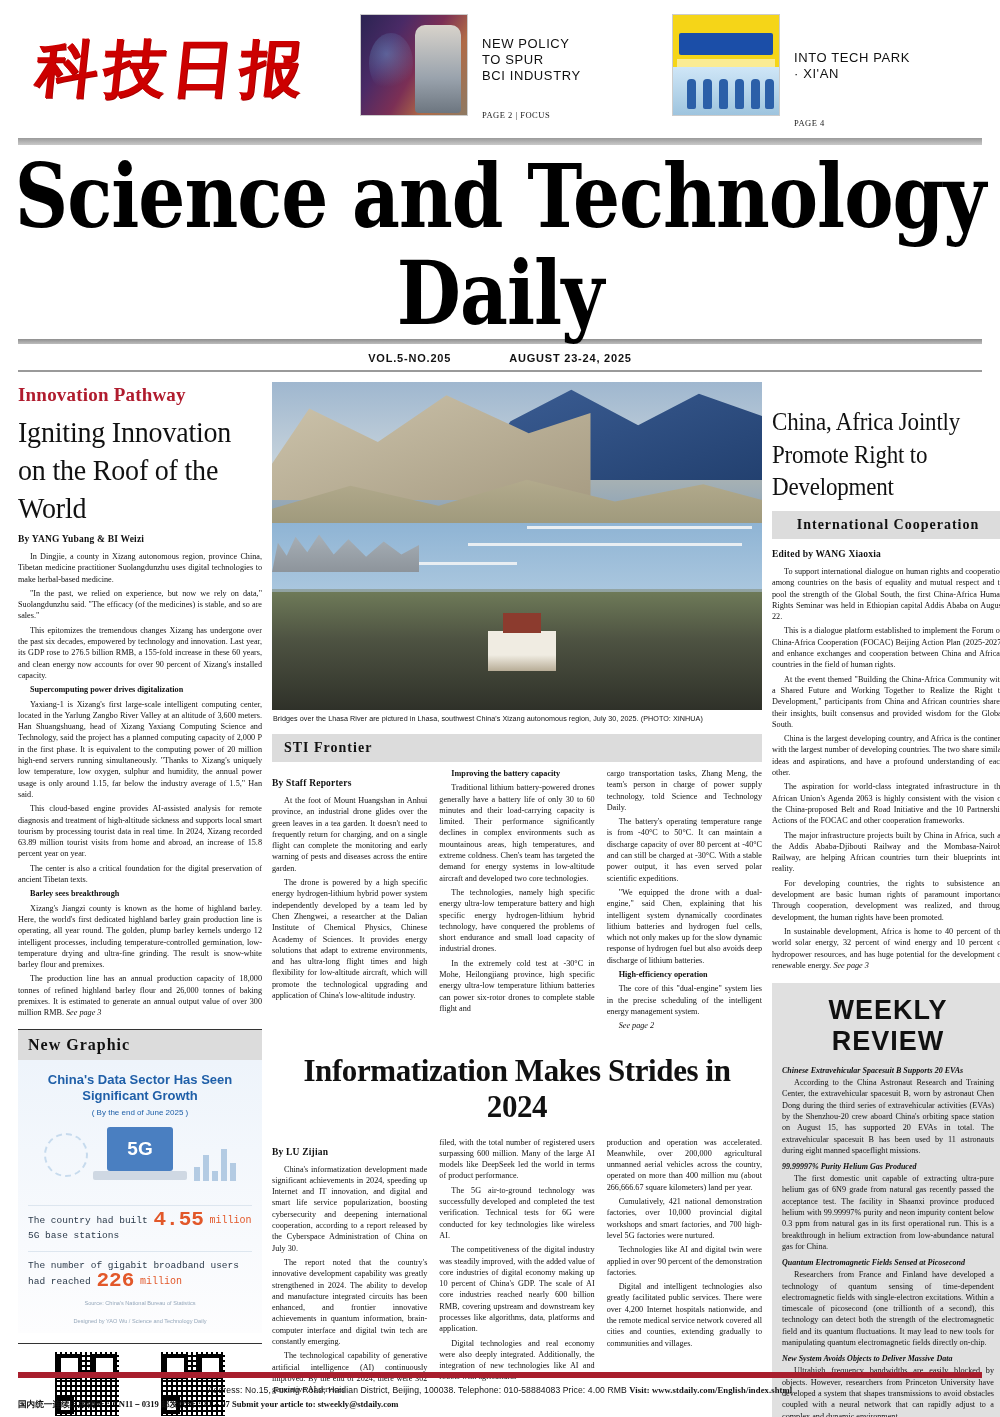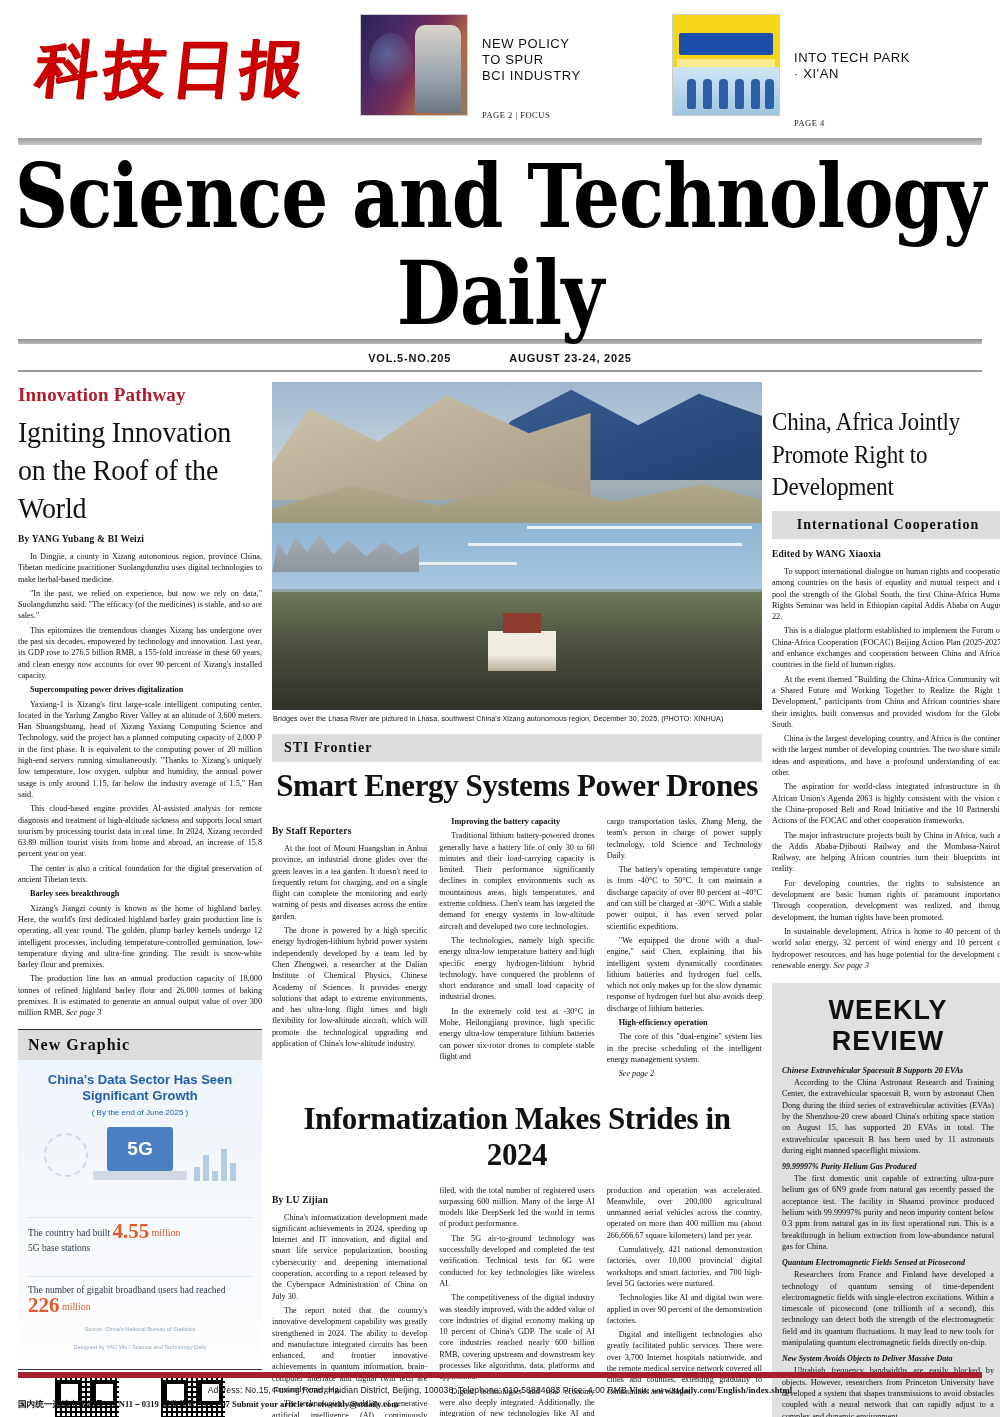--- a/index.html
+++ b/index.html
@@ -130,21 +130,21 @@
   .ig-art { height:74px; position:relative; margin:6px 0 4px; }
   .ig-laptop { position:absolute; left:50%; transform:translateX(-50%); top:4px; width:66px; height:44px;
       background:#4a7fc1; border-radius:3px; display:flex; align-items:center; justify-content:center; }
   .ig-laptop .g5 { color:#fff; font-weight:bold; font-size:19px; font-family:"Liberation Sans", sans-serif; }
   .ig-base { position:absolute; left:50%; transform:translateX(-50%); top:48px; width:94px; height:9px;
       background:#cfd8e3; border-radius:2px; }
   .ig-bars { position:absolute; right:16px; bottom:16px; display:flex; align-items:flex-end; gap:3px; opacity:.55; }
   .ig-bars i { display:block; width:6px; background:#7fa8cf; }
   .ig-circ { position:absolute; left:16px; top:10px; width:44px; height:44px; border-radius:50%;
       border:2px dashed #bcd4ea; opacity:.8; }
-  .ig-stat { margin:20px 0 0; font-family:Liberation Serif, serif; color:#2b3a4a; font-size:9.5px;
+  .ig-stat { margin:8px 0 0; font-family:Liberation Mono, monospace; color:#2b3a4a; font-size:9.5px;
       line-height:15px; border-top:1px solid #dde6ef; padding-top:6px; }
   .ig-stat .num { color:#e2582a; font-weight:bold; font-size:21px; vertical-align:-2px; }
   .ig-stat .unit { color:#e2582a; font-size:10px; }
   .ig-src { text-align:center; color:#96a8bb; font-size:5.6px; line-height:8px; margin-top:10px;
       font-family:"Liberation Sans", sans-serif; }
 
   .qrrow { display:flex; justify-content:space-around; padding:8px 16px 2px; }
   .qr { width:64px; height:64px; position:relative;
     background-image:
       linear-gradient(90deg,#000 50%,transparent 50%),
@@ -300,24 +300,23 @@
         <div class="pm-mtn1"></div>
         <div class="pm-mid"></div>
         <div class="pm-river"></div>
         <div class="pm-bridge" style="left:6%;top:55%;width:44%"></div>
         <div class="pm-bridge" style="left:40%;top:49%;width:56%"></div>
         <div class="pm-bridge" style="left:52%;top:44%;width:46%"></div>
         <div class="pm-city"></div>
         <div class="pm-fore"></div>
         <div class="pm-potala"></div>
       </div>
-      <div class="caption">Bridges over the Lhasa River are pictured in Lhasa, southwest China's Xizang autonomous region, December 30, 2025. (PHOTO: XINHUA)</div>
+      <div class="caption">Bridges over the Lhasa River are pictured in Lhasa, southwest China's Xizang autonomous region, July 30, 2025. (PHOTO: XINHUA)</div>
 
       <div class="sec-bar">STI  Frontier</div>
-      <h2 class="hl2">Smart Energy Systems Power Drones</h2>
 
       <div class="triple">
         <div>
           <div class="byline">By Staff Reporters</div>
           <p class="body">At the foot of Mount Huangshan in Anhui province, an industrial drone glides over the green leaves in a tea garden. It doesn't need to frequently return for charging, and on a single flight can complete the monitoring and early warning of pests and diseases across the entire garden.</p>
           <p class="body">The drone is powered by a high specific energy hydrogen-lithium hybrid power system independently developed by a team led by Chen Zhengwei, a researcher at the Dalian Institute of Chemical Physics, Chinese Academy of Sciences. It provides energy solutions that adapt to extreme environments, and has ultra-long flight times and high flexibility for low-altitude aircraft, which will promote the technological upgrading and application of China's low-altitude industry.</p>
         </div>
         <div>
           <p class="body sub">Improving the battery capacity</p>
           <p class="body">Traditional lithium battery-powered drones generally have a battery life of only 30 to 60 minutes and their load-carrying capacity is limited. Their performance significantly declines in complex environments such as mountainous areas, high temperatures, and extreme coldness. Chen's team has targeted the demand for energy systems in low-altitude aircraft and developed two core technologies.</p>
@@ -345,21 +344,21 @@
         <div>
           <p class="body" style="text-indent:0">filed, with the total number of registered users surpassing 600 million. Many of the large AI models like DeepSeek led the world in terms of product performance.</p>
           <p class="body">The 5G air-to-ground technology was successfully developed and completed the test verification. Technical tests for 6G were conducted for key technologies like wireless AI.</p>
           <p class="body">The competitiveness of the digital industry was steadily improved, with the added value of core industries of digital economy making up 10 percent of China's GDP. The scale of AI core industries reached nearly 600 billion RMB, covering upstream and downstream key processes like algorithms, data, platforms and application.</p>
           <p class="body">Digital technologies and real economy were also deeply integrated. Additionally, the integration of new technologies like AI and robots with agricultural</p>
         </div>
         <div>
           <p class="body" style="text-indent:0">production and operation was accelerated. Meanwhile, over 200,000 agricultural unmanned aerial vehicles across the country, operated on more than 400 million mu (about 266,666.67 square kilometers) land per year.</p>
           <p class="body">Cumulatively, 421 national demonstration factories, over 10,000 provincial digital workshops and smart factories, and 700 high-level 5G factories were nurtured.</p>
           <p class="body">Technologies like AI and digital twin were applied in over 90 percent of the demonstration factories.</p>
-          <p class="body">Digital and intelligent technologies also greatly facilitated public services. There were over 3,700 Internet hospitals nationwide, and the remote medical service network covered all cities and counties, extending gradually to communities and villages.</p>
+          <p class="body">Digital and intelligent technologies also greatly facilitated public services. There were over 4,200 Internet hospitals nationwide, and the remote medical service network covered all cities and counties, extending gradually to communities and villages.</p>
         </div>
       </div>
     </div>
 
     <div class="col-r">
       <h1 class="hl" style="font-size:23px;line-height:31px;margin-top:24px">China, Africa Jointly Promote Right to Development</h1>
       <div class="sec-bar center">International  Cooperation</div>
       <div class="byline">Edited by WANG Xiaoxia</div>
 
       <p class="body">To support international dialogue on human rights and cooperation among countries on the basis of equality and mutual respect and to pool the strength of the Global South, the first China-Africa Human Rights Seminar was held in Ethiopian capital Addis Ababa on August 22.</p>

